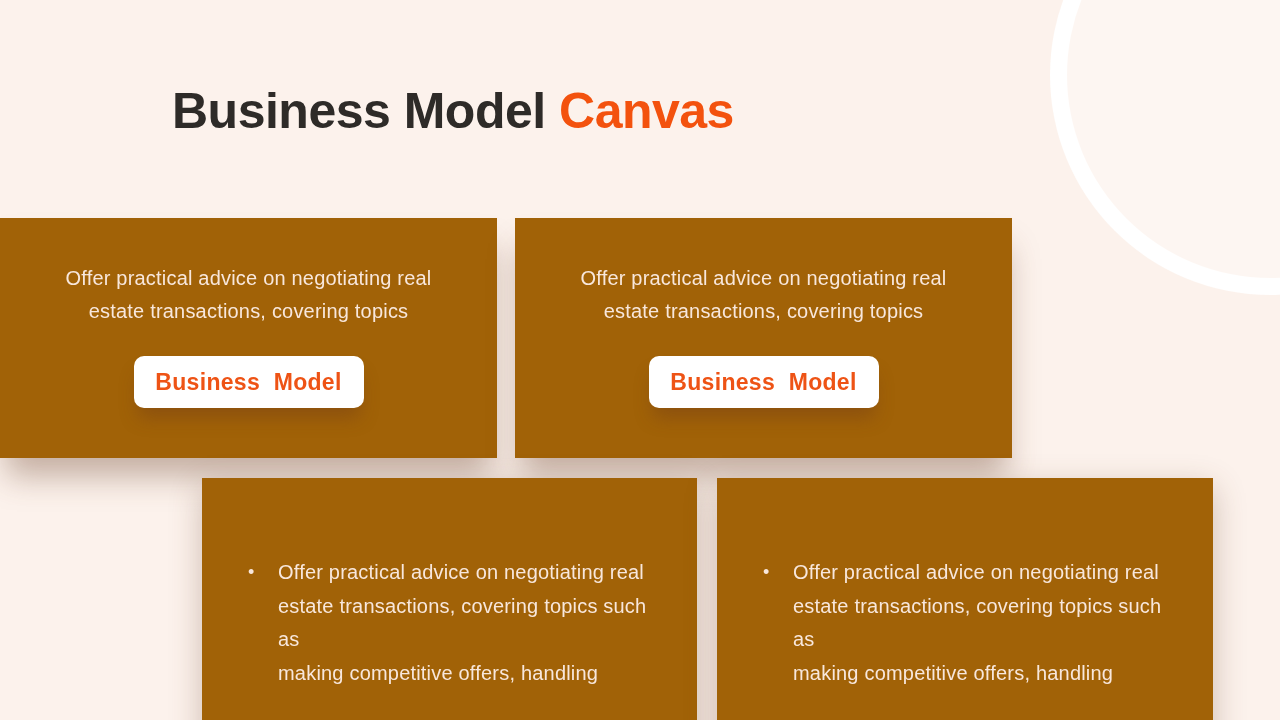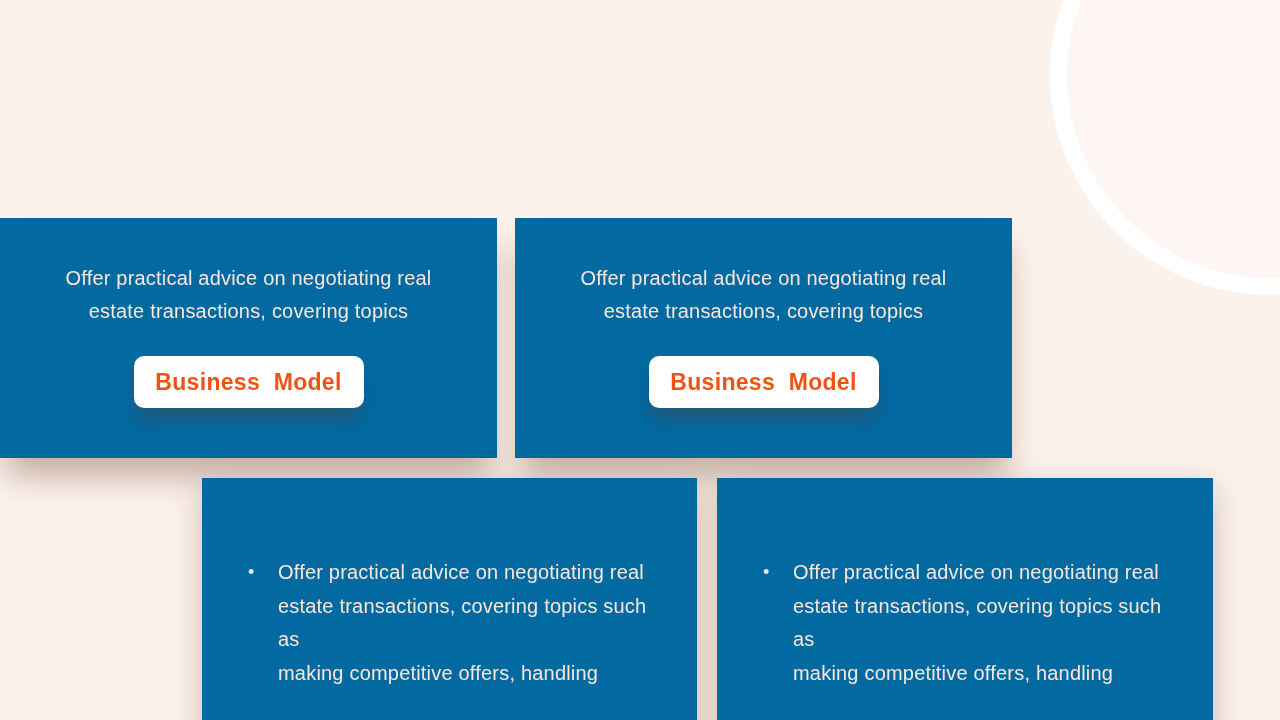--- a/index.html
+++ b/index.html
@@ -20,21 +20,21 @@
   }
 
   .title{
     position:absolute; left:172px; top:82px;
     font-size:50px; font-weight:700; letter-spacing:-0.5px;
     color:#2e2b28; white-space:nowrap;
   }
   .title .accent{ color:#f3520e; }
 
   .card{
-    position:absolute; background:#0369a1;
+    position:absolute; background:#a16207;
   }
   .card-top{
     top:218px; width:497px; height:240px;
     display:flex; flex-direction:column; align-items:center;
     padding-top:44px;
     box-shadow:0 24px 30px -6px rgba(104,62,40,0.38);
   }
   .card-1{ left:0; }
   .card-2{ left:515px; }
 
@@ -73,20 +73,21 @@
     letter-spacing:0.2px;
   }
 </style>
 </head>
 <body>
 
 <div class="slide">
 
   <div class="ring"></div>
 
+  <h1 class="title"><span>Business Model</span> <span class="accent">Canvas</span></h1>
 
   <div class="card card-top card-1">
     <div class="card-body">
       <div>Offer practical advice on negotiating real</div>
       <div>estate transactions, covering topics</div>
     </div>
     <button class="btn">Business Model</button>
   </div>
 
   <div class="card card-top card-2">

